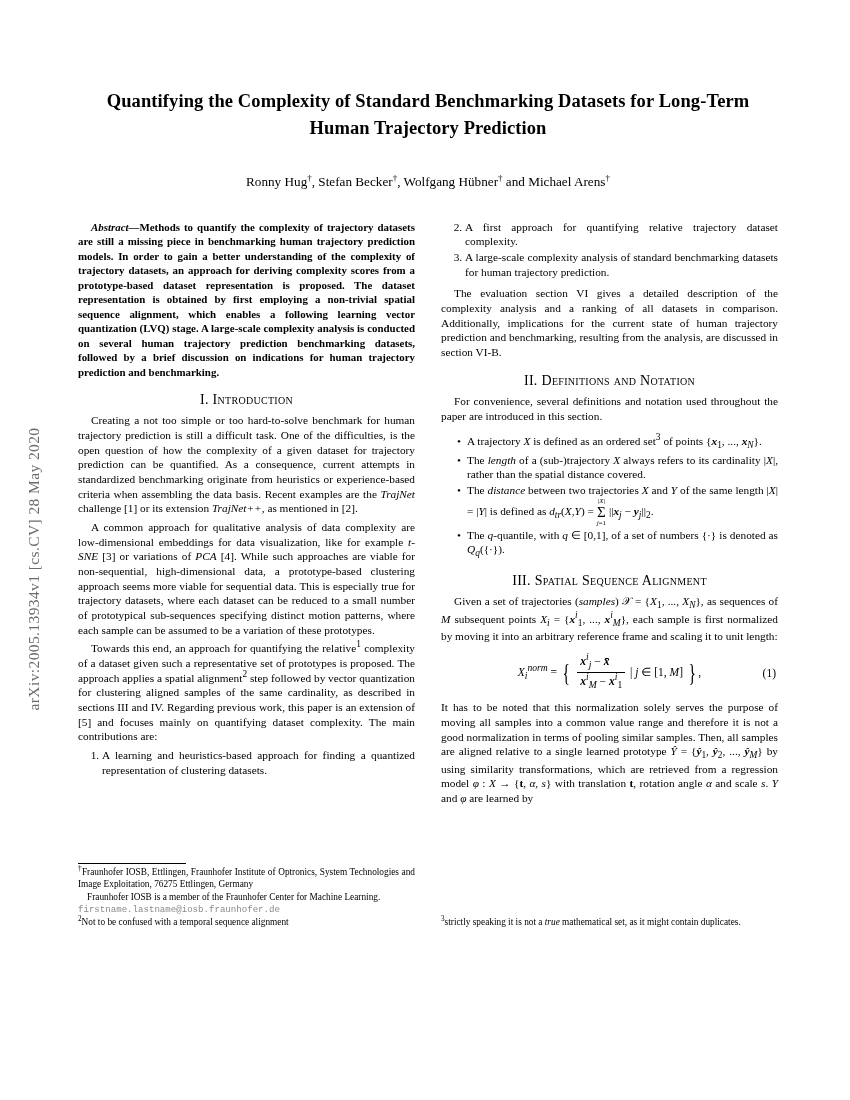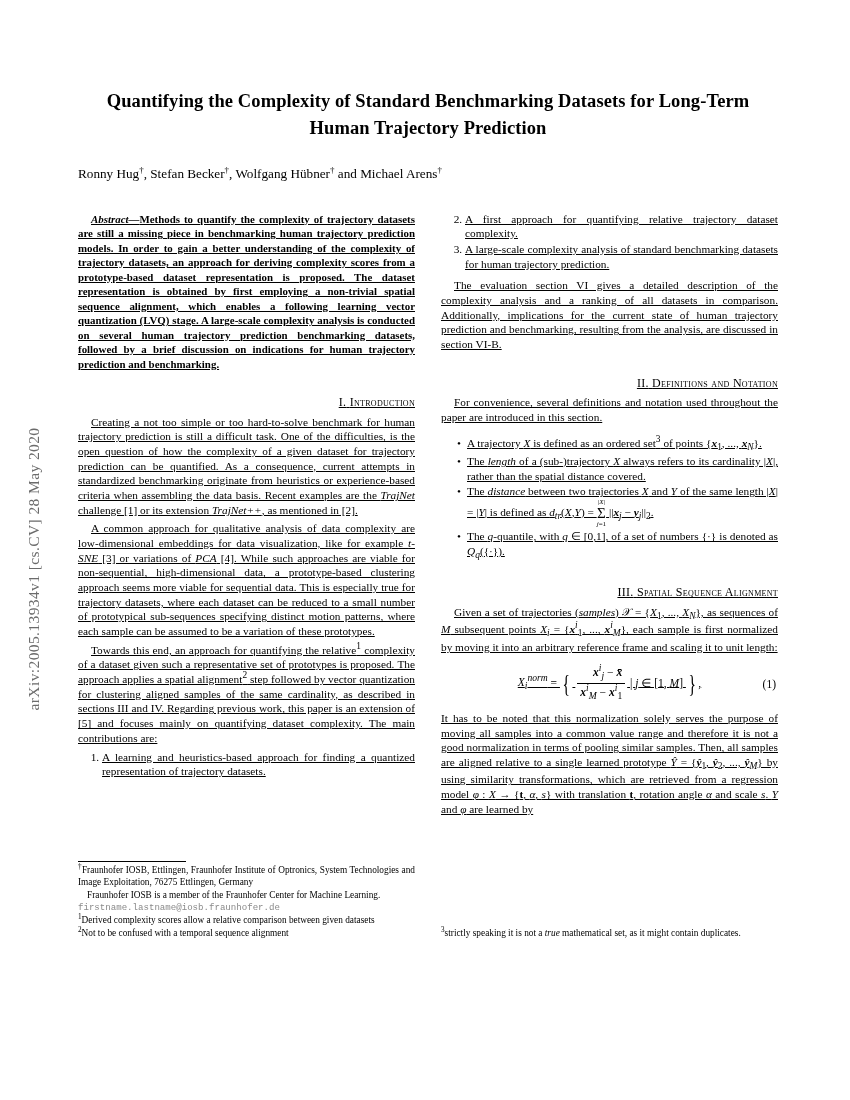--- a/index.html
+++ b/index.html
@@ -44,53 +44,52 @@
   }
   .title {
     font-size: 18.5px;
     font-weight: bold;
     text-align: center;
     line-height: 1.45;
     letter-spacing: 0.1px;
     margin: 0 14px;
   }
   .authors {
-    margin-top: 24px;
-    text-align: left;
+    margin-top: 32px;
+    text-align: center;
     font-size: 13.2px;
   }
   .authors sup { font-size: 9px; }
   .cols {
     margin-top: 30px;
     display: flex;
     gap: 26px;
-    text-decoration: underline;
   }
   .col {
     width: 337px;
     font-size: 11.3px;
     line-height: 1.30;
     text-align: justify;
     position: relative;
   }
   p { margin: 0; }
   .para { text-indent: 13px; margin-top: 4px; }
   .abstract {
     font-weight: bold;
     font-size: 10.9px;
     line-height: 1.33;
     text-align: justify;
     text-indent: 13px;
   }
   .abstract .lead { font-style: italic; }
   .sec-head {
-    text-align: right;
-    font-size: 12px;
+    text-align: center;
+    font-size: 14px;
     font-variant: small-caps;
-    margin: 24px 0 4px 0;
+    margin: 12px 0 4px 0;
     letter-spacing: 0.3px;
   }
   .sec-head .num { font-variant: normal; }
   ol.contrib {
     margin: 4px 0 0 0;
     padding-left: 24px;
     font-size: 11.3px;
     line-height: 1.30;
     text-align: justify;
   }
@@ -125,21 +124,21 @@
   .eqn .tag {
     position: absolute;
     right: 2px;
     top: 50%;
     transform: translateY(-50%);
     font-style: normal;
   }
   .frac {
     display: inline-block;
     vertical-align: middle;
-    text-align: right;
+    text-align: left;
     margin: 0 2px;
   }
   .frac .num-l { display: block; padding: 0 3px 1px 3px; border-bottom: 1px solid #000; }
   .frac .den-l { display: block; padding: 1px 3px 0 3px; }
   .brace-l, .brace-r {
     display: inline-block;
     font-size: 26px;
     vertical-align: middle;
     font-style: normal;
     transform: scaleX(0.6);
@@ -236,33 +235,30 @@
           complexity of a dataset given such a representative set of
           prototypes is proposed. The approach applies a spatial alignment<sup>2</sup>
           step followed by vector quantization for clustering
           aligned samples of the same cardinality, as described in
           sections III and IV. Regarding previous work, this paper is an
           extension of [5] and focuses mainly on quantifying dataset
           complexity. The main contributions are:
         </p>
 
         <ol class="contrib">
-          <li>A learning and heuristics-based approach for finding a quantized representation of trajectory datasets.</li>
+          <li>A learning and heuristics-based approach for finding a quantized representation of clustering datasets.</li>
         </ol>
 
         <div class="footnotes">
           <div class="fn-rule"></div>
           <div class="fn">
             <sup>†</sup>Fraunhofer IOSB, Ettlingen, Fraunhofer Institute of Optronics, System Technologies and Image Exploitation, 76275 Ettlingen, Germany
           </div>
           <div class="fn" style="text-indent:9px;">Fraunhofer IOSB is a member of the Fraunhofer Center for Machine Learning.</div>
           <div class="fn mono">firstname.lastname@iosb.fraunhofer.de</div>
-          <div class="fn">
-            <sup>1</sup>Derived complexity scores allow a relative comparison between given datasets
-          </div>
           <div class="fn">
             <sup>2</sup>Not to be confused with a temporal sequence alignment
           </div>
         </div>
 
       </div>
 
       <div class="col" style="padding-bottom:128px;">
 
         <ol class="contrib" start="2" style="margin-top:0;">

